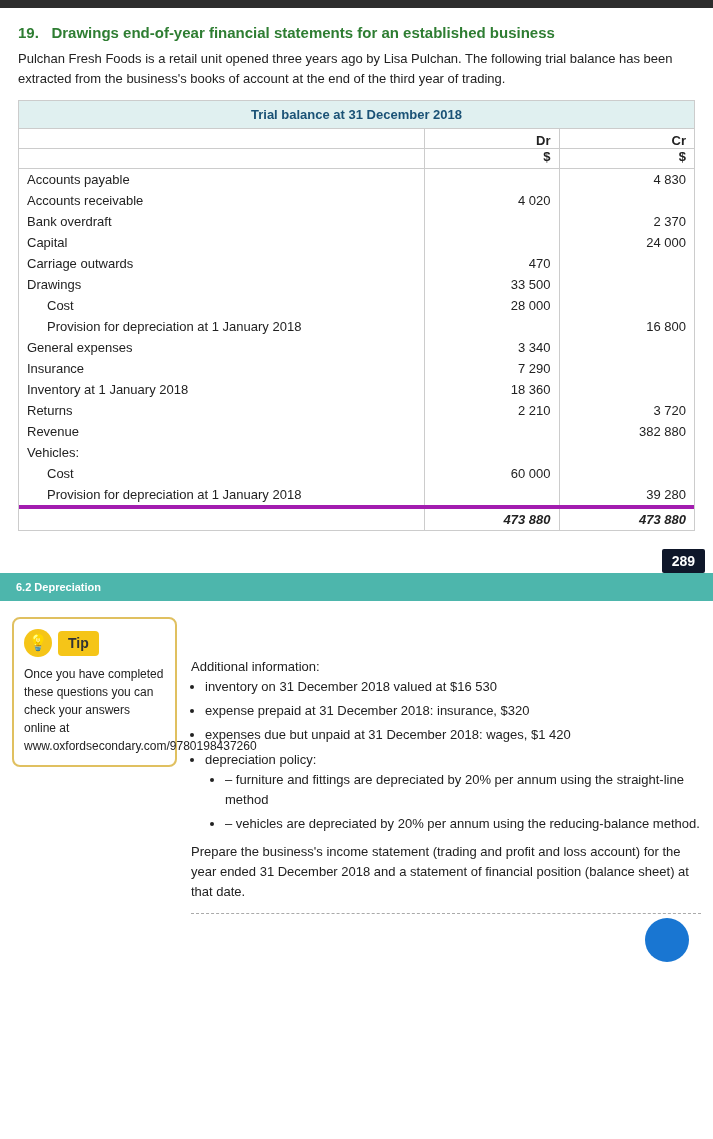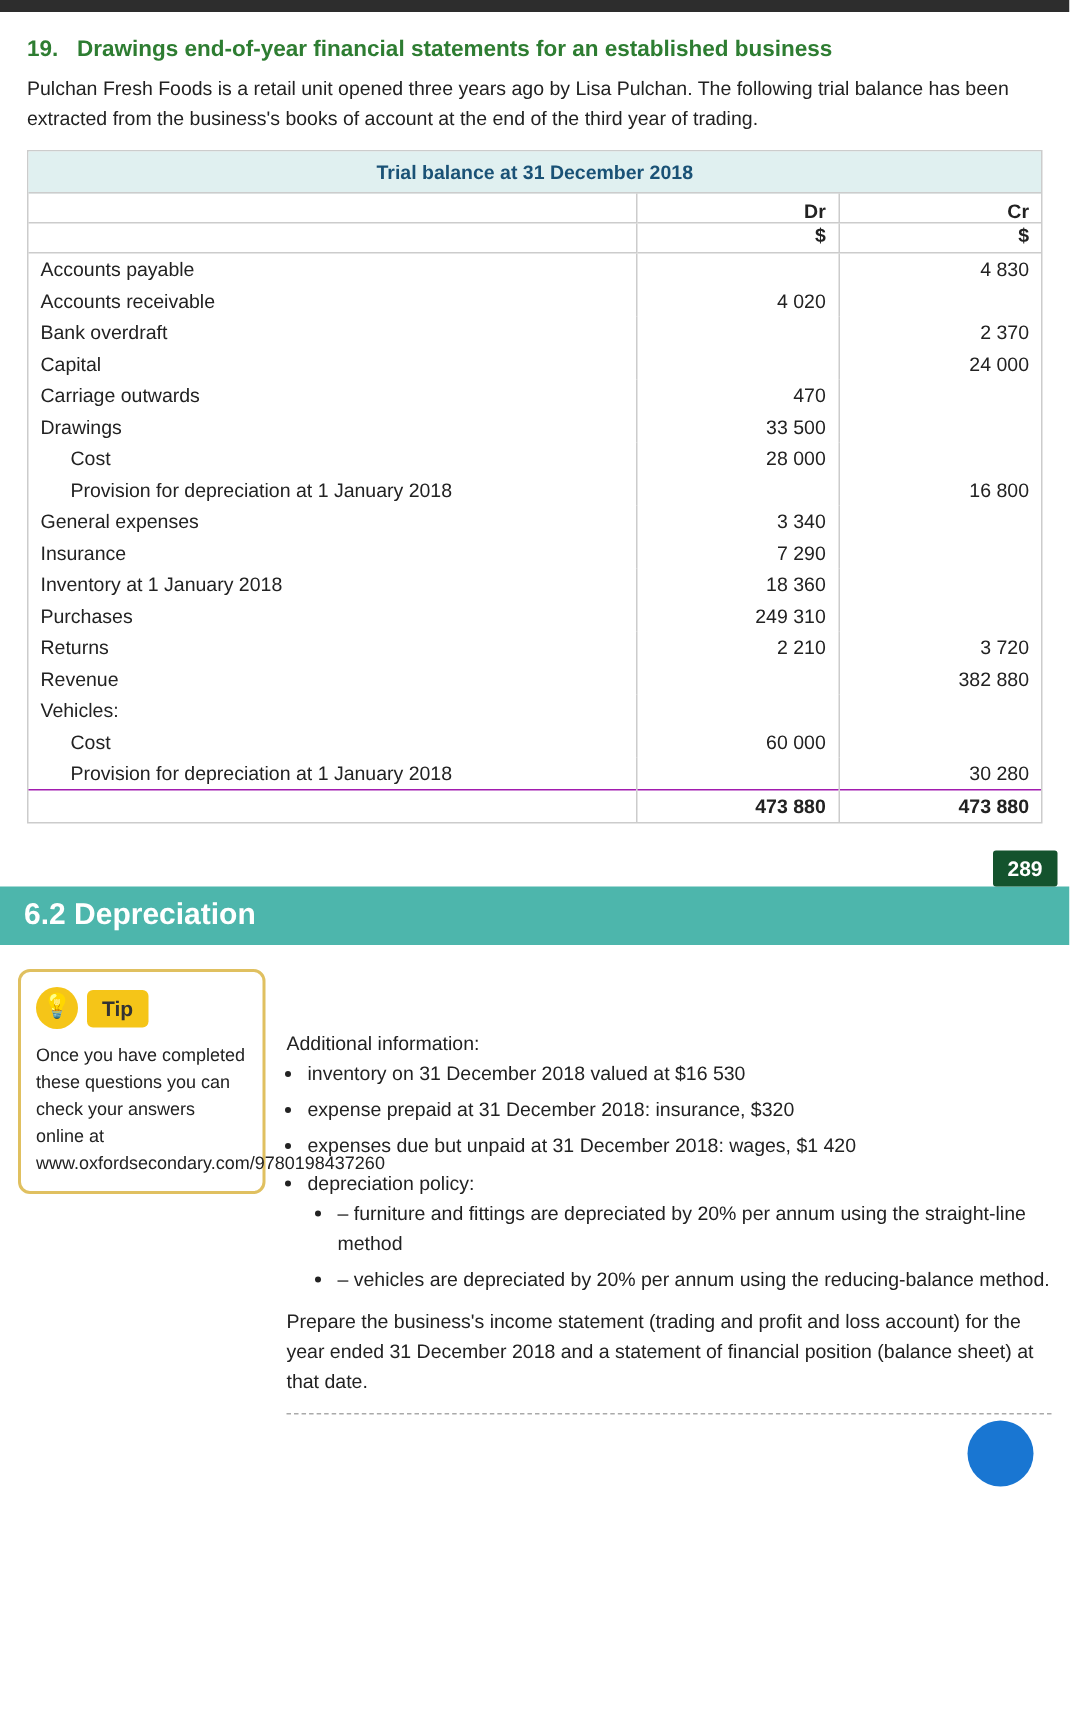--- a/index.html
+++ b/index.html
@@ -78,55 +78,56 @@
       width: 20%;
       text-align: right;
       border-left: 1px solid #ccc;
     }
 
     table.trial-balance tbody tr td {
       border-bottom: none;
     }
 
     table.trial-balance .total-row td {
-      border-top: 1px solid #a21caf;
-      font-weight: bold;
+      border-top: 4px solid #a21caf;
+      font-weight: bold;
+      font-style: italic;
     }
 
     table.trial-balance .header-row th {
       padding-top: 4px;
       padding-bottom: 0px;
     }
 
     table.trial-balance .unit-row th {
       padding-top: 0px;
       padding-bottom: 4px;
     }
 
     
     .page-number-area {
       display: flex;
       justify-content: flex-end;
       padding: 8px 8px 0 0;
     }
 
     .page-badge {
-      background: #14532d;
+      background: #0f172a;
       color: #fff;
       font-weight: bold;
       font-size: 14px;
       padding: 4px 10px;
       border-radius: 2px;
     }
 
     
     .section-header {
       background: #4db6ac;
       color: #fff;
-      font-size: 20px;
+      font-size: 11px;
       font-weight: bold;
       padding: 8px 16px;
       margin-bottom: 0;
     }
 
     
     .bottom-content {
       display: flex;
       padding: 16px 12px 12px 12px;
       gap: 14px;
@@ -299,25 +300,20 @@
             <td class="col-label" style="padding-left: 8px;">Insurance</td>
             <td class="col-dr">7 290</td>
             <td class="col-cr"></td>
           </tr>
           <tr>
             <td class="col-label" style="padding-left: 8px;">Inventory at 1 January 2018</td>
             <td class="col-dr">18 360</td>
             <td class="col-cr"></td>
           </tr>
           <tr>
-            <td class="col-label" style="padding-left: 8px;">Purchases</td>
-            <td class="col-dr">249 310</td>
-            <td class="col-cr"></td>
-          </tr>
-          <tr>
             <td class="col-label" style="padding-left: 8px;">Returns</td>
             <td class="col-dr">2 210</td>
             <td class="col-cr">3 720</td>
           </tr>
           <tr>
             <td class="col-label" style="padding-left: 8px;">Revenue</td>
             <td class="col-dr"></td>
             <td class="col-cr">382 880</td>
           </tr>
           <tr>
@@ -326,21 +322,21 @@
             <td class="col-cr"></td>
           </tr>
           <tr>
             <td class="col-label" style="padding-left: 28px;">Cost</td>
             <td class="col-dr">60 000</td>
             <td class="col-cr"></td>
           </tr>
           <tr>
             <td class="col-label" style="padding-left: 28px;">Provision for depreciation at 1 January 2018</td>
             <td class="col-dr"></td>
-            <td class="col-cr">30 280</td>
+            <td class="col-cr">39 280</td>
           </tr>
           <tr class="total-row">
             <td class="col-label"></td>
             <td class="col-dr">473 880</td>
             <td class="col-cr">473 880</td>
           </tr>
         </tbody>
     </table>
   </div>
 

